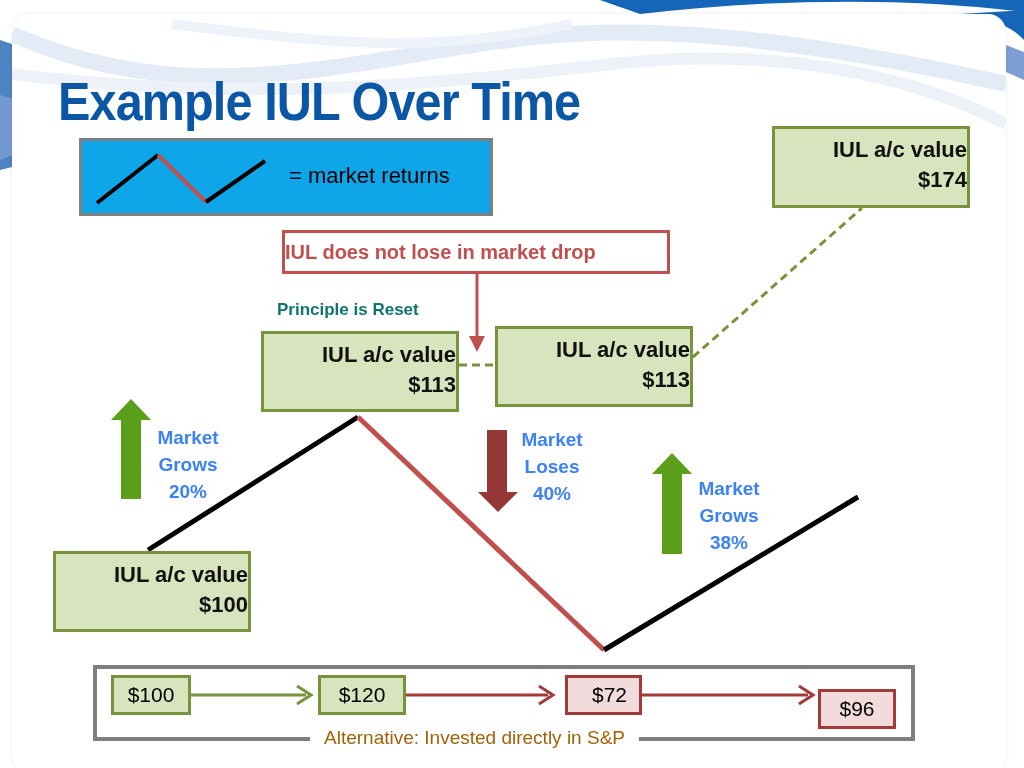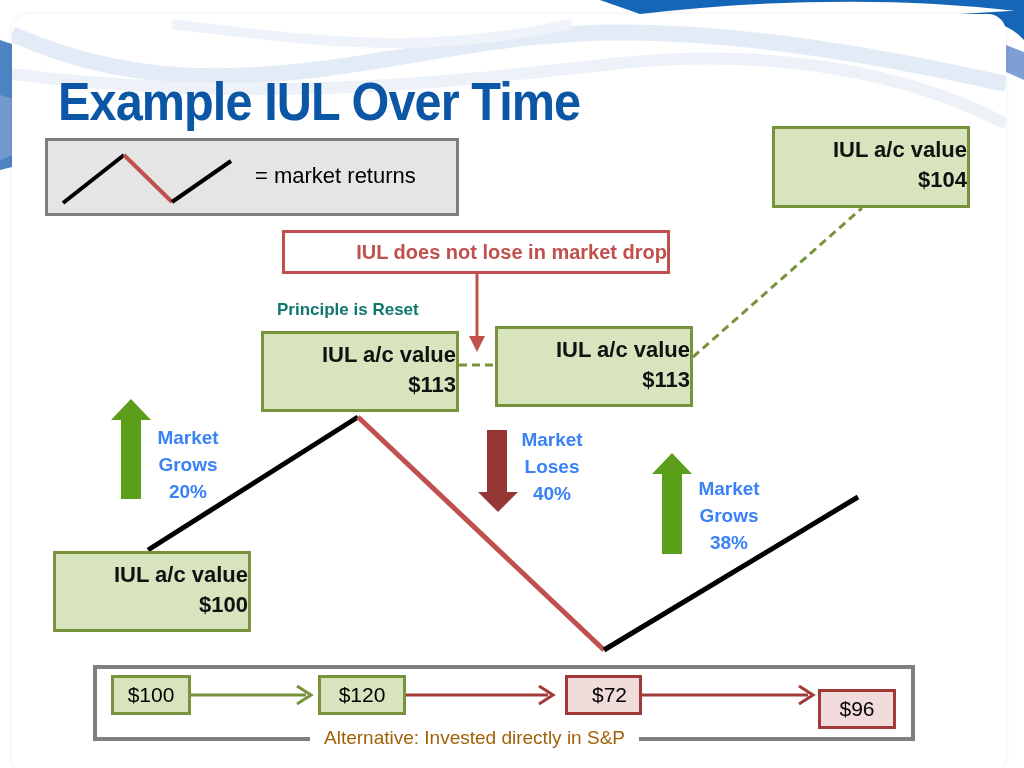--- a/index.html
+++ b/index.html
@@ -15,38 +15,38 @@
       box-shadow: 0 0 4px rgba(0,0,0,0.08);
     }
     .panel-wave { position: absolute; left: 12px; top: 14px; width: 994px; height: 140px; }
     .title {
       position: absolute; left: 58px; top: 70px;
       font-size: 54px; font-weight: bold; color: #0b57a6;
       letter-spacing: -1px; transform: scaleX(0.9); transform-origin: left top;
       white-space: nowrap;
     }
     .legend-box {
-      position: absolute; left: 45px; top: 138px; width: 414px; height: 78px;
-      border: 3px solid #7f7f7f; background: #e5e5e5; box-sizing: border-box;
+      position: absolute; left: 79px; top: 138px; width: 414px; height: 78px;
+      border: 3px solid #7f7f7f; background: #0ea5e9; box-sizing: border-box;
     }
     .legend-text {
       position: absolute; left: 207px; top: 22px; font-size: 22px; color: #000;
     }
     .legend-svg { position: absolute; left: 0; top: 0; }
     .diagram-svg { position: absolute; left: 0; top: 0; width: 1024px; height: 768px; }
     .value-box {
       position: absolute; background: #d7e4bd; border: 3px solid #77933c;
       box-sizing: border-box; text-align: right; font-weight: bold;
       font-size: 22px; line-height: 30px; color: #111;
       padding-top: 6px;
     }
     .callout-red {
       position: absolute; left: 282px; top: 230px; width: 388px; height: 44px;
       border: 3px solid #c0504d; background: #fff; box-sizing: border-box;
-      color: #c0504d; font-weight: bold; font-size: 20px; text-align: right; line-height: 38px;
+      color: #c0504d; font-weight: bold; font-size: 20px; text-align: left; line-height: 38px;
     }
     .note {
       position: absolute; font-weight: bold; font-size: 17px; color: #0f766e;
     }
     .market-label {
       position: absolute; font-weight: bold; font-size: 19px; line-height: 27px;
       text-align: center; color: #3b82f6;
     }
     .alt-box {
       position: absolute; left: 93px; top: 665px; width: 822px; height: 76px;
@@ -134,21 +134,21 @@
 <div class="value-box" style="left:261px; top:331px; width:198px; height:81px;">
   <div>IUL a/c value</div>
   <div>$113</div>
 </div>
 <div class="value-box" style="left:495px; top:326px; width:198px; height:81px;">
   <div>IUL a/c value</div>
   <div>$113</div>
 </div>
 <div class="value-box" style="left:772px; top:126px; width:198px; height:82px;">
   <div>IUL a/c value</div>
-  <div>$104</div>
+  <div>$174</div>
 </div>
 
 <div class="market-label" style="left:145px; top:424px; width:86px;">
   <div>Market</div>
   <div>Grows</div>
   <div>20%</div>
 </div>
 <div class="market-label" style="left:509px; top:426px; width:86px;">
   <div>Market</div>
   <div>Loses</div>

